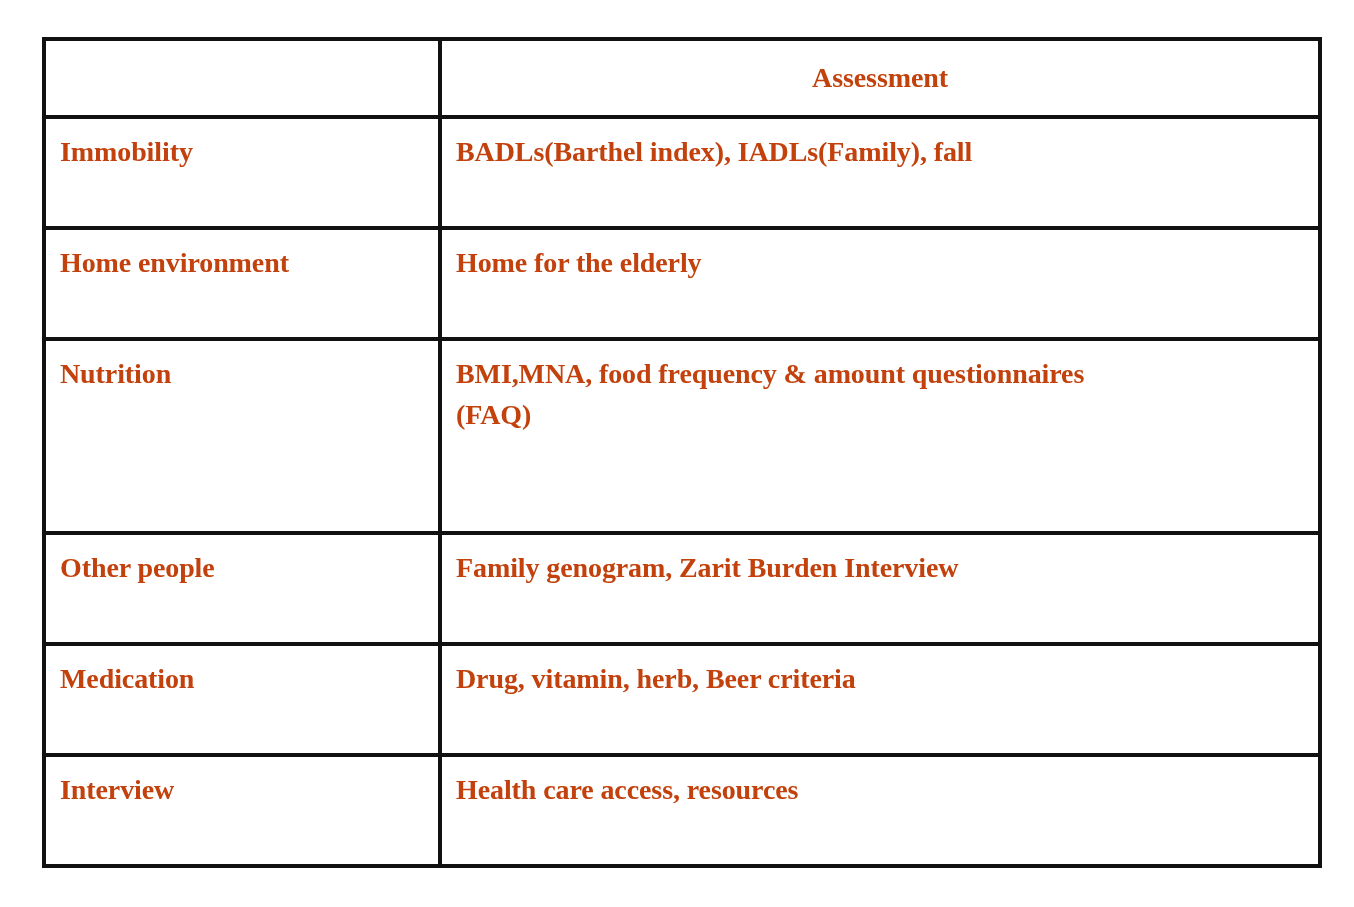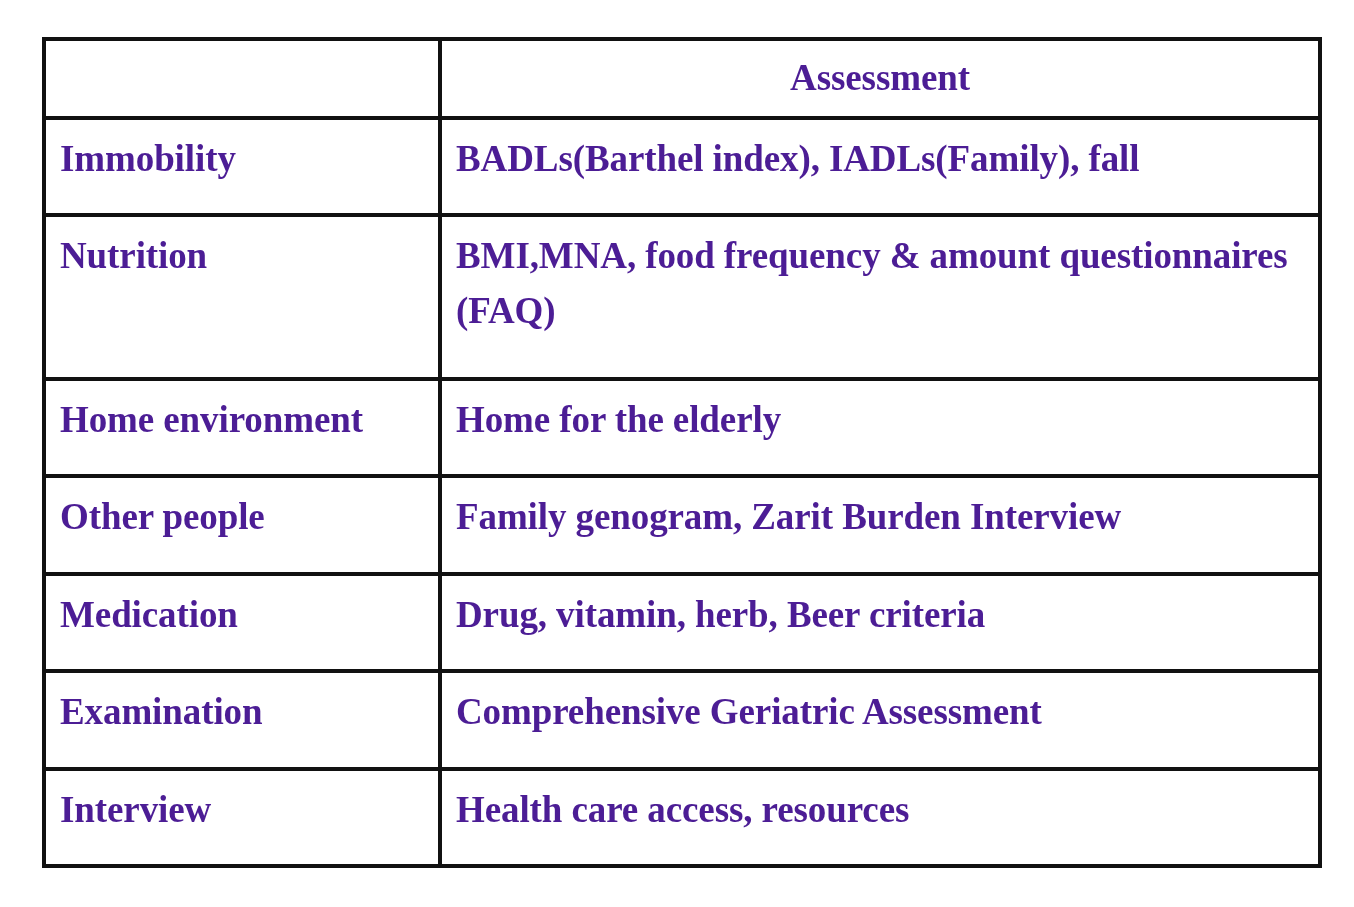--- a/index.html
+++ b/index.html
@@ -34,22 +34,22 @@
 
   table.assessment-table,
   table.assessment-table th,
   table.assessment-table td {
     border: 4px solid #111111;
   }
 
   table.assessment-table th,
   table.assessment-table td {
     font-weight: bold;
-    color: #4c1d95;
-    font-size: 37px;
+    color: #c2410c;
+    font-size: 28px;
     line-height: 1.48;
     vertical-align: top;
     padding: 12px 4px 10px 14px;
     letter-spacing: -0.1px;
   }
 
   
   col.col-category { width: 396px; }
   col.col-assessment { width: 880px; }
 
@@ -88,40 +88,36 @@
         <th class="header-blank"></th>
         <th class="header-assessment">Assessment</th>
       </tr>
     </thead>
     <tbody id="table-body">
 
     <tr class="data-row">
           <td class="cell-category">Immobility</td>
           <td class="cell-assessment">BADLs(Barthel index), IADLs(Family), fall</td>
         </tr>
+        <tr class="data-row">
+          <td class="cell-category">Home environment</td>
+          <td class="cell-assessment">Home for the elderly</td>
+        </tr>
         <tr class="data-row tall-row">
           <td class="cell-category">Nutrition</td>
           <td class="cell-assessment">BMI,MNA, food frequency &amp; amount questionnaires
 (FAQ)</td>
-        </tr>
-        <tr class="data-row">
-          <td class="cell-category">Home environment</td>
-          <td class="cell-assessment">Home for the elderly</td>
         </tr>
         <tr class="data-row">
           <td class="cell-category">Other people</td>
           <td class="cell-assessment">Family genogram, Zarit Burden Interview</td>
         </tr>
         <tr class="data-row">
           <td class="cell-category">Medication</td>
           <td class="cell-assessment">Drug, vitamin, herb, Beer criteria</td>
         </tr>
         <tr class="data-row">
-          <td class="cell-category">Examination</td>
-          <td class="cell-assessment">Comprehensive Geriatric Assessment</td>
-        </tr>
-        <tr class="data-row">
           <td class="cell-category">Interview</td>
           <td class="cell-assessment">Health care access, resources</td>
         </tr>
       </tbody>
   </table>
 </div>
 
 </body></html>

